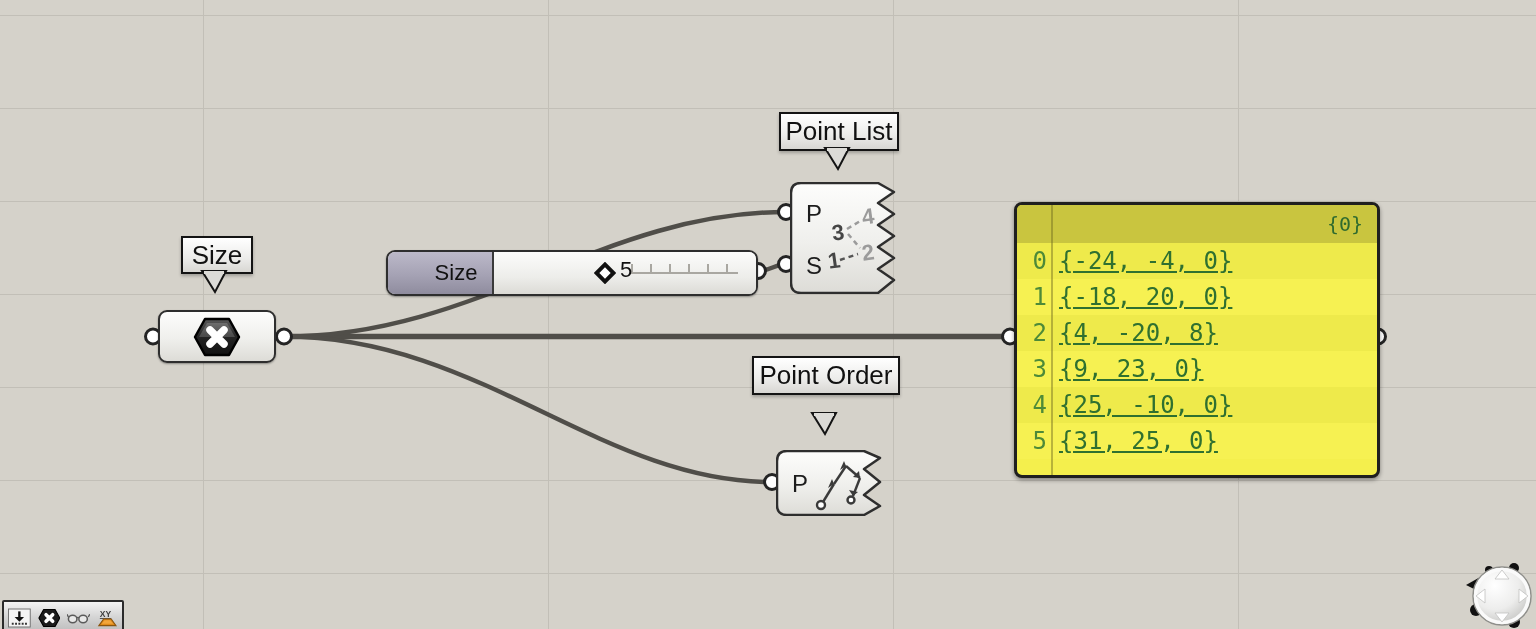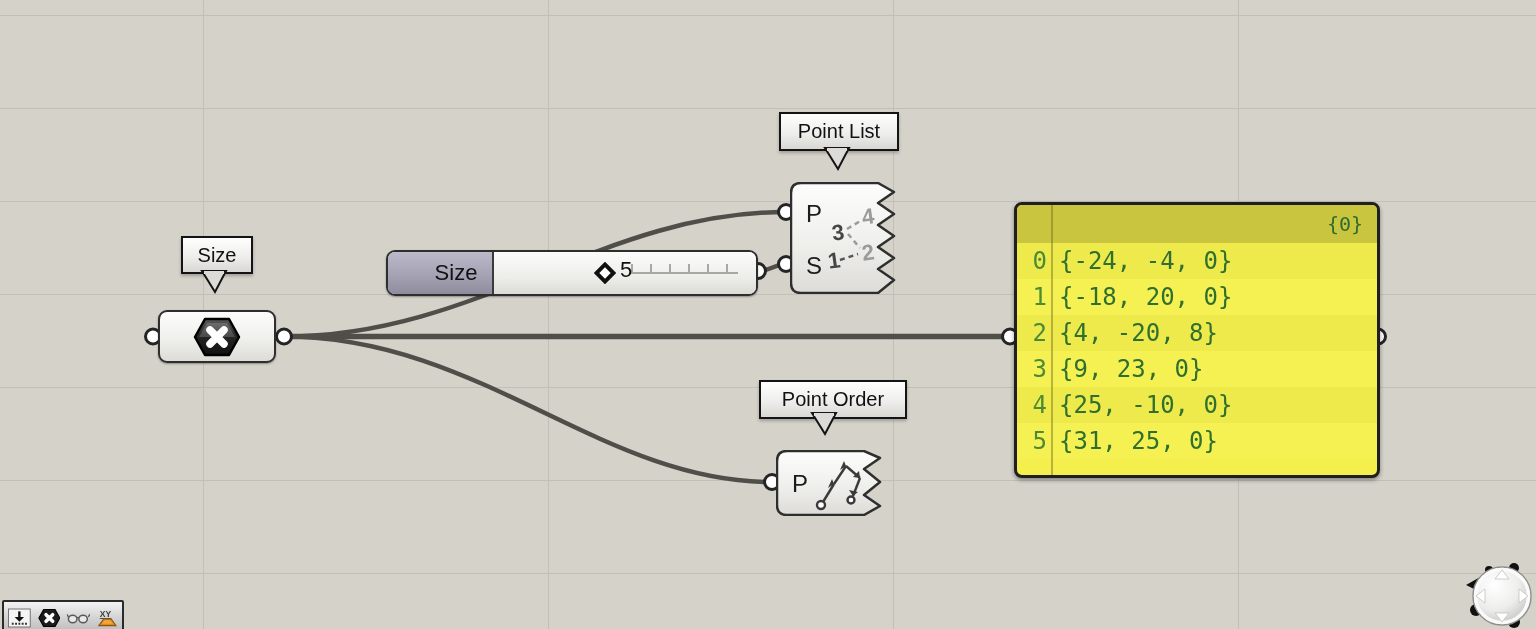--- a/index.html
+++ b/index.html
@@ -19,21 +19,21 @@
   
   .comp{
     position:absolute;border:2px solid #2e2e2e;border-radius:9px;
     background:linear-gradient(180deg,#fdfdfc 0%,#efefec 55%,#dddcd7 100%);
     box-shadow:0 1px 2px rgba(0,0,0,.35);
   }
   
   .callout{
     position:absolute;border:2px solid #141414;
     background:linear-gradient(180deg,#ffffff 0%,#ececea 60%,#d8d7d3 100%);
-    color:#111;font-size:20px;display:flex;align-items:center;justify-content:center;
+    color:#111;font-size:26px;display:flex;align-items:center;justify-content:center;
     box-shadow:0 2px 3px rgba(0,0,0,.25);
   }
   .callout-tip{position:absolute;width:26px;height:22px;overflow:visible;}
   
   #slider{
     position:absolute;left:386px;top:250px;width:368px;height:42px;
     border:2px solid #2e2e2e;border-radius:9px;display:flex;
     background:linear-gradient(180deg,#fbfbfa,#dededa);
     box-shadow:0 1px 2px rgba(0,0,0,.35);
   }
@@ -60,21 +60,21 @@
   }
   #panel .phead{
     height:38px;background:#c9c53f;color:#2f6b2f;font-size:20px;
     display:flex;align-items:center;justify-content:flex-end;padding-right:14px;
     box-shadow:0 1px 2px rgba(80,78,20,.5);
   }
   #panel .prow{height:36px;display:flex;align-items:center;color:#2f7030;font-size:24px;}
   #panel .prow:nth-child(odd){background:#f6f152;}
   #panel .prow:nth-child(even){background:#eeea4b;}
   #panel .idx{width:30px;text-align:right;color:#4d8a38;flex:none;}
-  #panel .val{padding-left:12px;white-space:pre;}
+  #panel .val{padding-left:12px;white-space:pre;text-decoration:underline;}
   #panel .vline{position:absolute;left:34px;top:0;bottom:0;width:2px;background:rgba(110,106,30,.45);}
   
   #mini-toolbar{
     position:absolute;left:2px;top:600px;width:122px;height:26px;
     border:2px solid #2b2b2b;border-radius:2px;
     background:linear-gradient(180deg,#f4f4f4 0%,#d6d6d6 45%,#b9b9b9 100%);
     display:flex;align-items:center;gap:7px;padding:16px 4px;box-sizing:border-box;
   }
 </style>
 </head>
@@ -182,21 +182,21 @@
       <circle cx="75" cy="50" r="3.5" fill="#fff"></circle>
       <g fill="#3a3a3a" stroke="none">
         <polygon points="58,34 52,38 56,29"></polygon>
         <polygon points="70,16 64,20 68,11"></polygon>
         <polygon points="84,28 77,27 83,21"></polygon>
         <polygon points="77,46 73,40 82,42"></polygon>
       </g>
     </g>
   </svg>
 
-  <div class="callout" style="left:752px;top:380px;width:144px;height:35px;margin-left:7px;">
+  <div class="callout" style="left:752px;top:356px;width:144px;height:35px;">
     <span>Point Order</span>
   </div>
   <svg class="abs callout-tip" style="left:810px;top:413px" width="30" height="24">
     <polygon points="2,0 26,0 15,21" fill="#dcdbd7" stroke="#141414" stroke-width="2"></polygon>
     <rect x="4" y="0" width="20" height="3" fill="#dcdbd7"></rect>
   </svg>
 
   <div id="panel">
     <div class="phead">
       <span>{0}</span>

